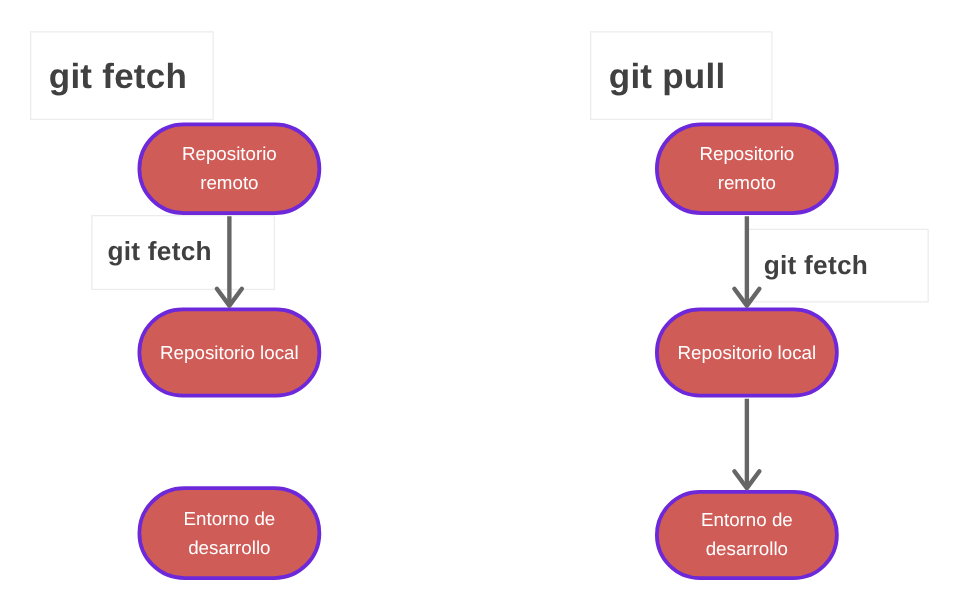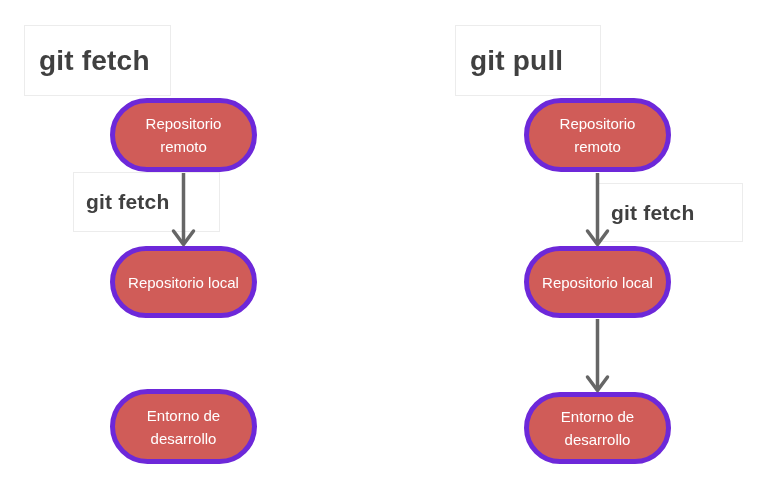--- a/index.html
+++ b/index.html
@@ -25,21 +25,21 @@
   .title-box .title-text {
     font-size: 28px;
     font-weight: 700;
     color: #404040;
     letter-spacing: 0.2px;
   }
 
   
   .node {
     background: #d05c58;
-    border: 5px solid #6d28d9;
+    border: 3px solid #6d28d9;
     border-radius: 38px;
     display: flex;
     align-items: center;
     justify-content: center;
     text-align: center;
     z-index: 1;
   }
   .node .node-label {
     color: #ffffff;
     font-size: 15px;
@@ -90,21 +90,21 @@
 
   <div class="abs node" style="left:110px; top:246px; width:147px; height:72px; border-radius:36px;">
     <span class="node-label">Repositorio local</span>
   </div>
 
   <div class="abs node" style="left:110px; top:389px; width:147px; height:75px;">
     <span class="node-label">Entorno de
 desarrollo</span>
   </div>
 
-  <div class="abs title-box" style="left:455px; top:25px; width:146px; height:71px;">
+  <div class="abs title-box" style="left:472px; top:25px; width:146px; height:71px;">
     <span class="title-text">git pull</span>
   </div>
 
   <div class="abs node" style="left:524px; top:98px; width:147px; height:74px;">
     <span class="node-label">Repositorio
 remoto</span>
   </div>
 
   <div class="abs edge-label-box" style="left:598px; top:183px; width:145px; height:59px;">
     <span class="edge-label-text">git fetch</span>

